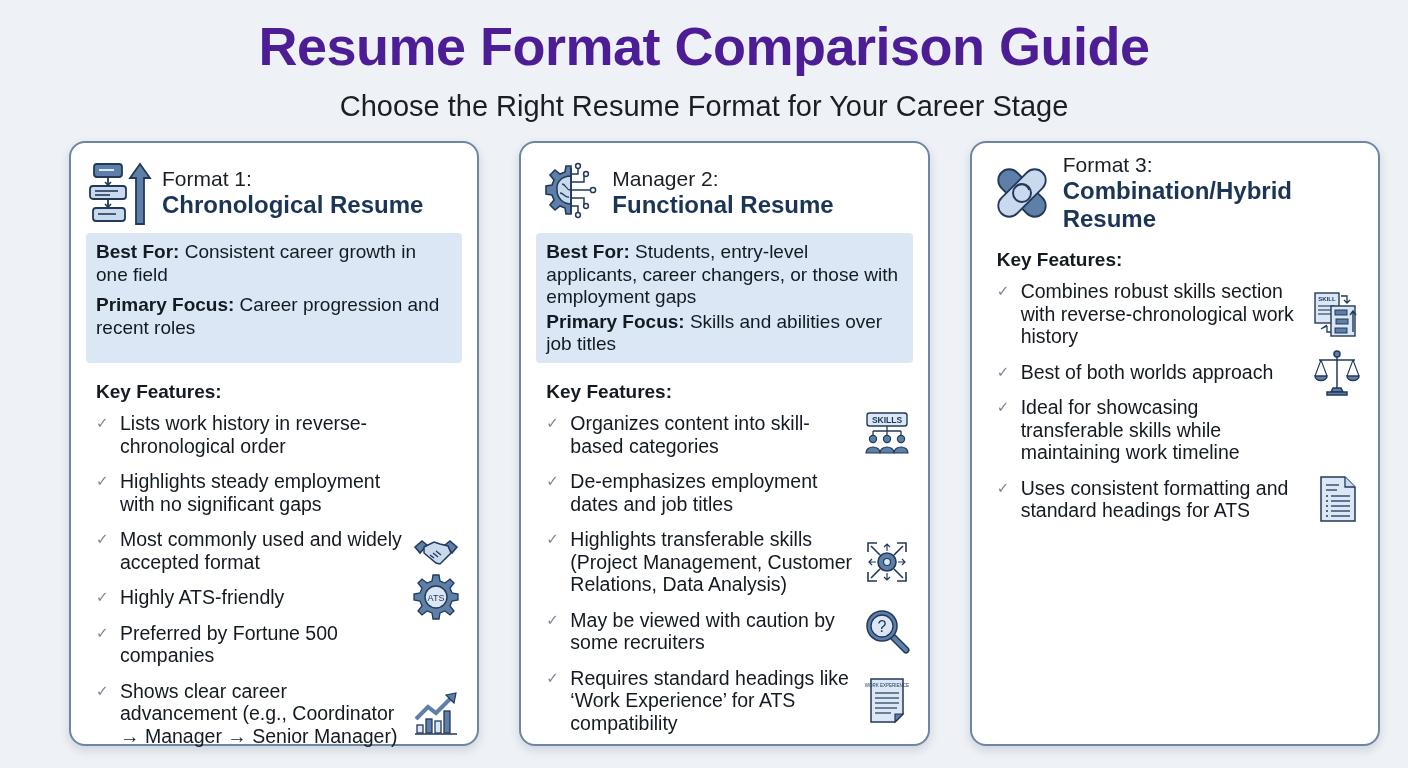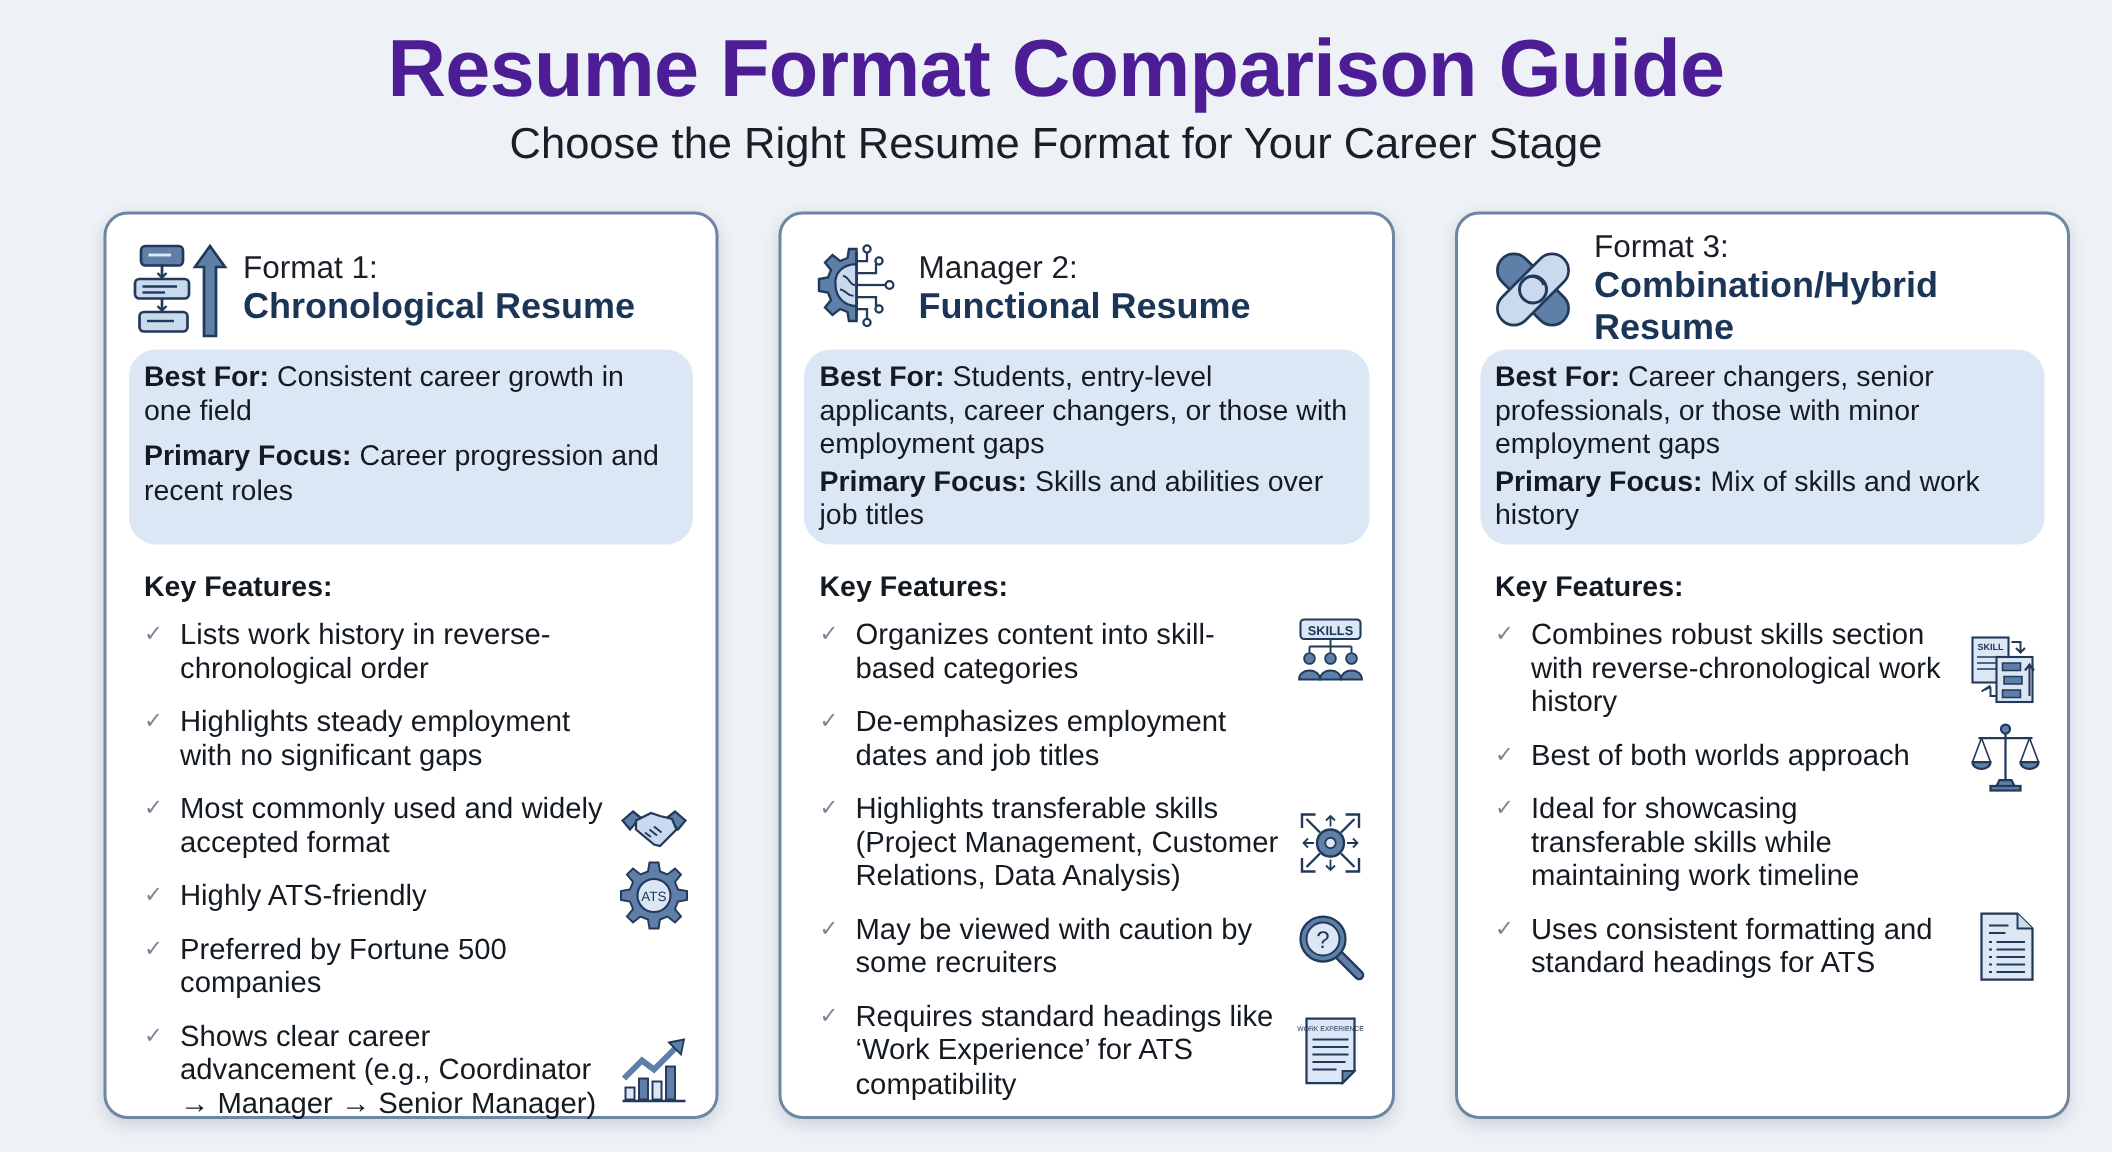--- a/index.html
+++ b/index.html
@@ -9,36 +9,36 @@
       font-family: "Liberation Sans", "DejaVu Sans", sans-serif;
       color: #141a22;
       position: relative;
     }
     .header { text-align: center; padding-top: 16px; height: 130px; }
     .title {
       font-size: 54px; font-weight: 700; color: #4c1d95;
       letter-spacing: -0.5px; line-height: 60px;
     }
     .subtitle {
-      font-size: 29px; color: #1a1f27; line-height: 36px; margin-top: 2px;
+      font-size: 29px; color: #1a1f27; line-height: 36px; margin-top: 12px;
     }
     .cards { position: absolute; top: 141px; left: 33px; right: 28px; display: flex; gap: 40px; margin-left: 36px; }
     .card {
       width: 429px; height: 605px; background: #fff;
       border: 2px solid #6e86a3; border-radius: 16px;
       box-shadow: 0 4px 10px rgba(60,80,110,0.18);
       padding: 12px 15px 0 15px; position: relative;
     }
     .card-head { display: flex; align-items: center; height: 76px; padding-left: 2px; }
     .card-icon { width: 66px; height: 66px; flex: 0 0 66px; margin-right: 8px; }
     .card-titles { display: flex; flex-direction: column; }
     .format-num { font-size: 21px; color: #1a1f27; line-height: 24px; }
     .format-name { font-size: 24px; font-weight: 700; color: #1b3556; line-height: 28px; }
     .summary {
-      background: #dbe7f5; border-radius: 18px; margin-top: 2px;
+      background: #dbe7f5; border-radius: 4px; margin-top: 2px;
       padding: 8px 10px 6px 10px; font-size: 19px; line-height: 22.5px; color: #141a22;
       height: 130px;
     }
     .summary b { font-weight: 700; }
     .summary .row2 { margin-top: 8px; }
     .card.c2 .summary .row2, .card.c3 .summary .row2 { margin-top: 2px; }
     .kf { font-size: 19px; font-weight: 700; margin: 17px 0 0 10px; line-height: 24px; }
     .features { list-style: none; margin: 8px 0 0 10px; }
     .feat { display: flex; position: relative; font-size: 19.5px; line-height: 22.5px; margin-bottom: 13px; padding-right: 58px; }
     .check { width: 24px; flex: 0 0 24px; color: #7a8597; font-size: 15px; line-height: 22px; }
@@ -255,24 +255,20 @@
           <rect x="4" y="22" width="58" height="22" rx="11" transform="rotate(-45 33 33)" fill="#c9daee" stroke="#23395a" stroke-width="1.8"></rect>
           <circle cx="33" cy="33" r="9" fill="none" stroke="#23395a" stroke-width="2"></circle>
           <path d="M26 28 C30 22 38 24 40 30" fill="none" stroke="#23395a" stroke-width="1.6"></path>
         </svg>
       </div>
       <div class="card-titles">
         <span class="format-num">Format 3:</span>
         <span class="format-name">Combination/Hybrid Resume</span>
       </div>
     </div>
-    <div class="summary">
-      <div><b>Best For:</b> <span>Career changers, senior professionals, or those with minor employment gaps</span></div>
-      <div class="row2"><b>Primary Focus:</b> <span>Mix of skills and work history</span></div>
-    </div>
     <div class="kf">Key Features:</div>
     <ul class="features">
       <li class="feat">
         <span class="check">✓</span>
         <span class="feat-text">Combines robust skills section with reverse-chronological work history</span>
         <span class="feat-icon">
           <svg viewBox="0 0 48 48" width="48" height="48">
             <rect x="2" y="3" width="24" height="30" fill="#dbe7f5" stroke="#23395a" stroke-width="1.4"></rect>
             <text x="14" y="11" text-anchor="middle" font-size="6" font-weight="700" font-family="Liberation Sans, sans-serif" fill="#1b3556">SKILL</text>
             <g stroke="#23395a" stroke-width="1.1">

